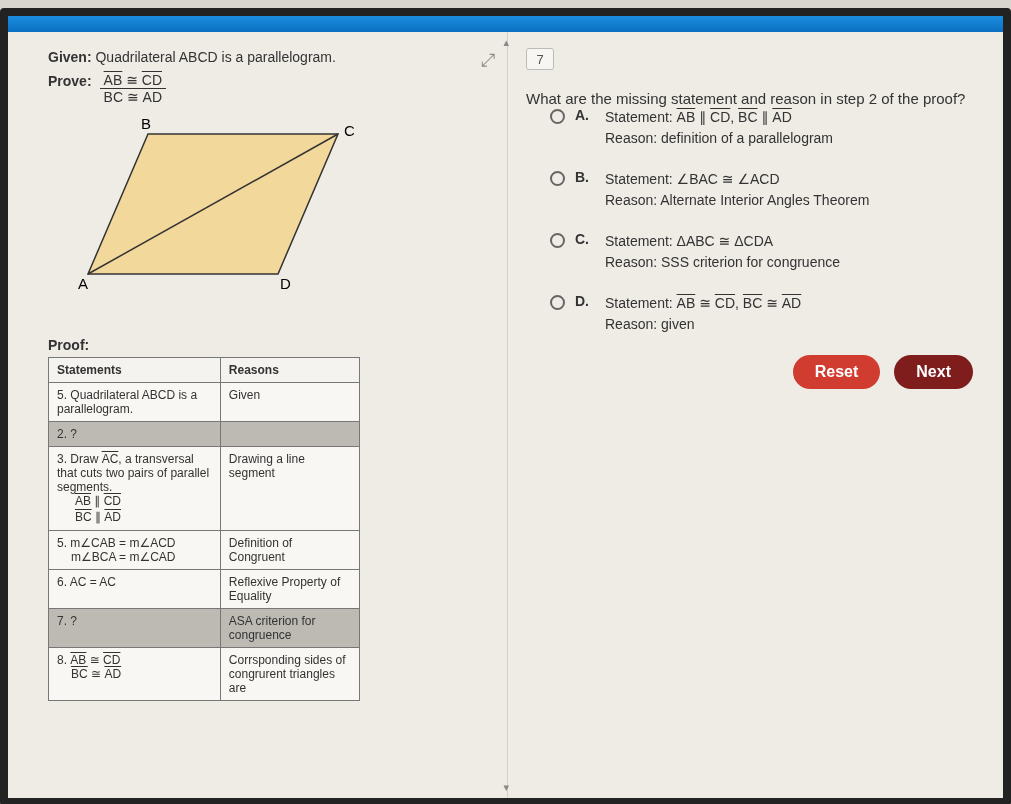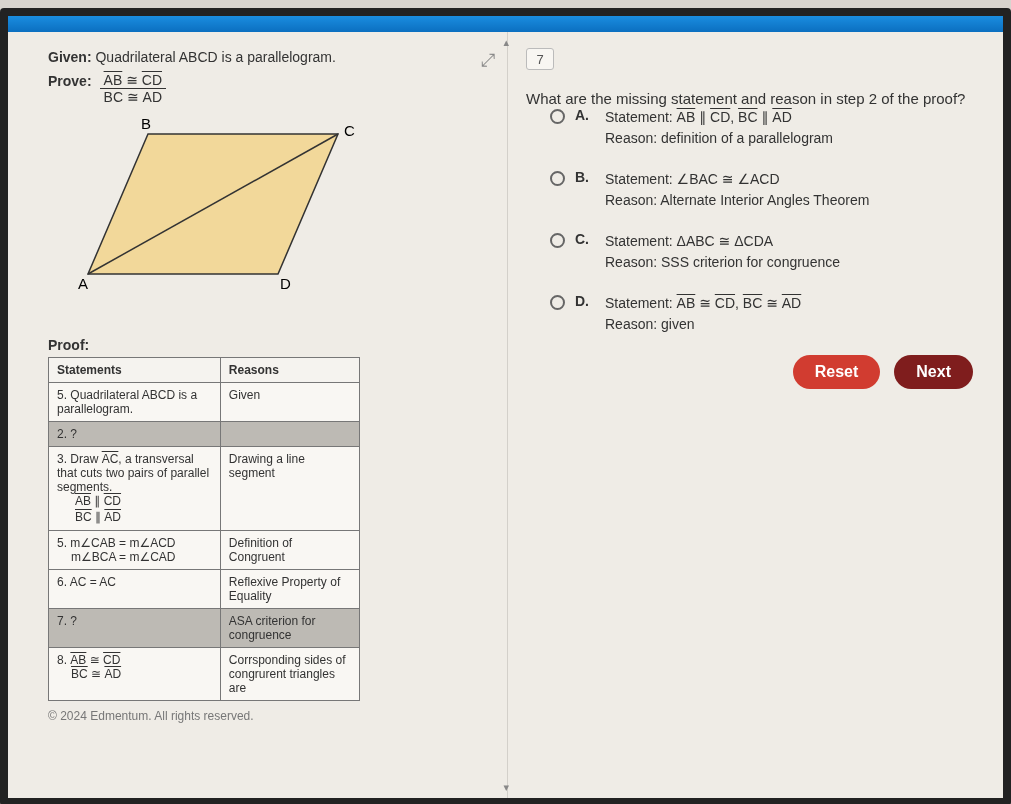--- a/index.html
+++ b/index.html
@@ -240,21 +240,20 @@
         <tr>
           <td>
             <span>8. </span><span class="overline">AB</span> ≅ <span class="overline">CD</span><br>
             <span style="margin-left:14px;"><span class="overline">BC</span> ≅ <span class="overline">AD</span></span>
           </td>
           <td>Corrsponding sides of congrurent triangles are</td>
         </tr>
       </tbody>
         </table>
 
-      <div class="copyright">© 2024 Edmentum. All rights reserved.</div>
       <span class="scroll-down" style="left:auto;right:-2px;bottom:4px;">▾</span>
     </div>
 
     <div class="right-panel">
       <div class="qnum">7</div>
       <div class="question-text">What are the missing statement and reason in step 2 of the proof?</div>
 
       <div class="options">
         <div class="option-row">
           <div class="radio"></div>

